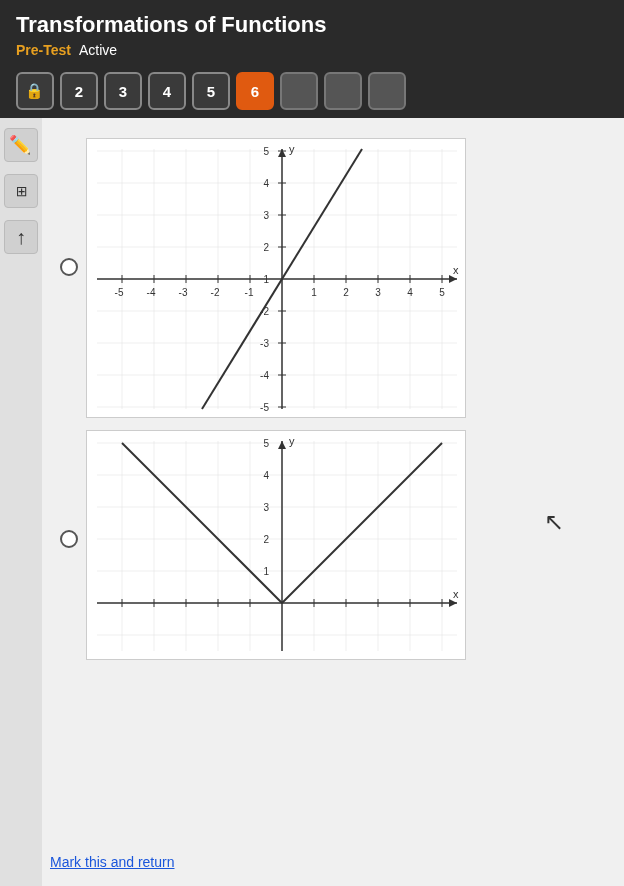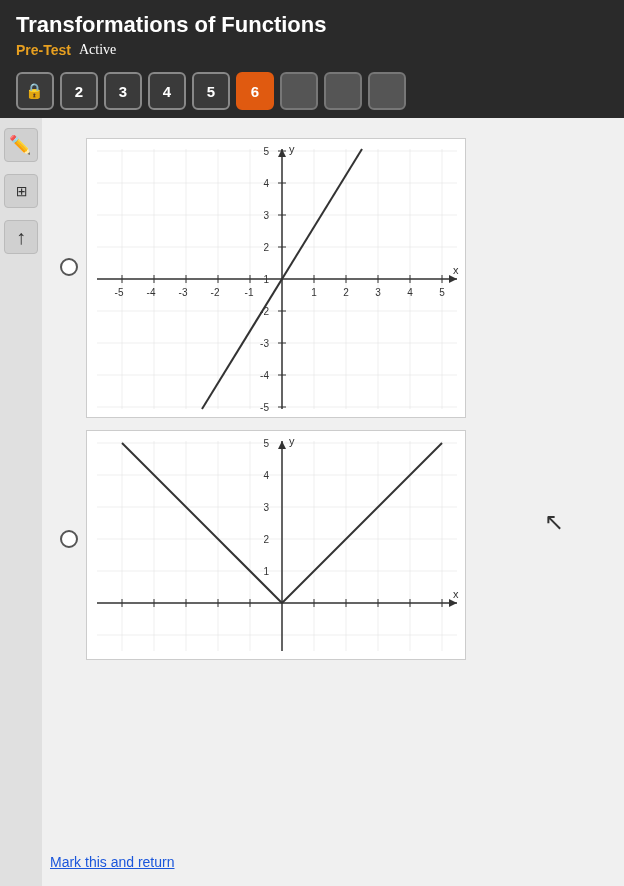--- a/index.html
+++ b/index.html
@@ -40,21 +40,20 @@
 
     .pre-test-label {
       color: #e8a020;
       font-size: 14px;
       font-weight: bold;
     }
 
     .active-label {
       color: #ffffff;
       font-size: 14px;
-      font-family: Liberation Serif, serif;
     }
 
     .question-nav {
       display: flex;
       align-items: center;
       padding: 8px 16px;
       background: #2a2a2a;
       gap: 6px;
     }
 

